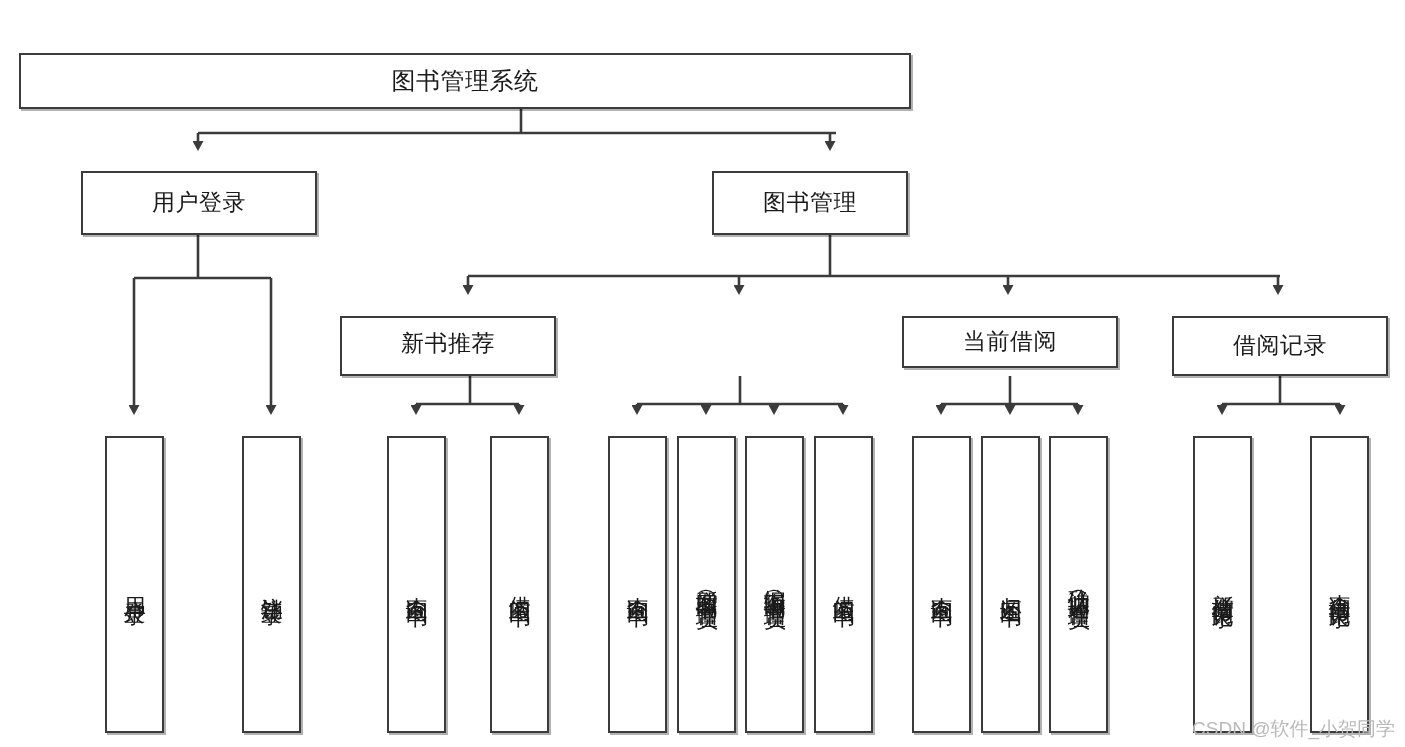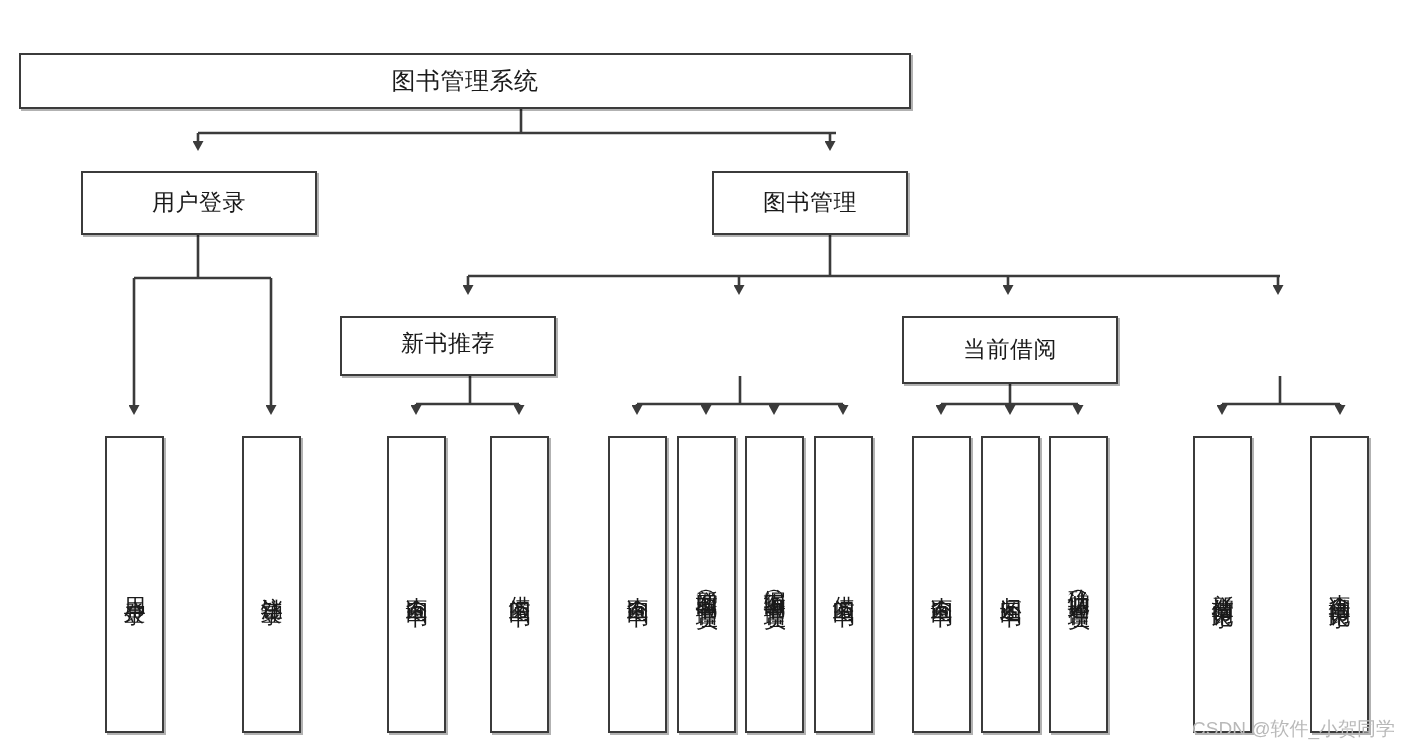--- a/index.html
+++ b/index.html
@@ -141,24 +141,27 @@
 
   <div class="node horiz" style="left:712px; top:171px; width:196px; height:64px;">
     <span class="lbl">图书管理</span>
   </div>
 
   <div class="node horiz" style="left:340px; top:316px; width:216px; height:60px;font-family:Liberation Mono, monospace;">
     <span class="lbl">新书推荐</span>
   </div>
 
 
-  <div class="node horiz" style="left:902px; top:316px; width:216px; height:68px;">
+  <div class="node horiz" style="left:902px; top:316px; width:216px; height:52px;">
     <span class="lbl">当前借阅</span>
   </div>
 
+  <div class="node horiz" style="left:1172px; top:316px; width:216px; height:60px;">
+    <span class="lbl">借阅记录</span>
+  </div>
 
   <div class="node vert" style="left:105px; top:436px; width:59px; height:297px;">
     <span class="lbl">用户登录</span>
   </div>
   <div class="node vert" style="left:242px; top:436px; width:59px; height:297px;">
     <span class="lbl">注销登录</span>
   </div>
 
   <div class="node vert" style="left:387px; top:436px; width:59px; height:297px;">
     <span class="lbl">查询图书</span>

